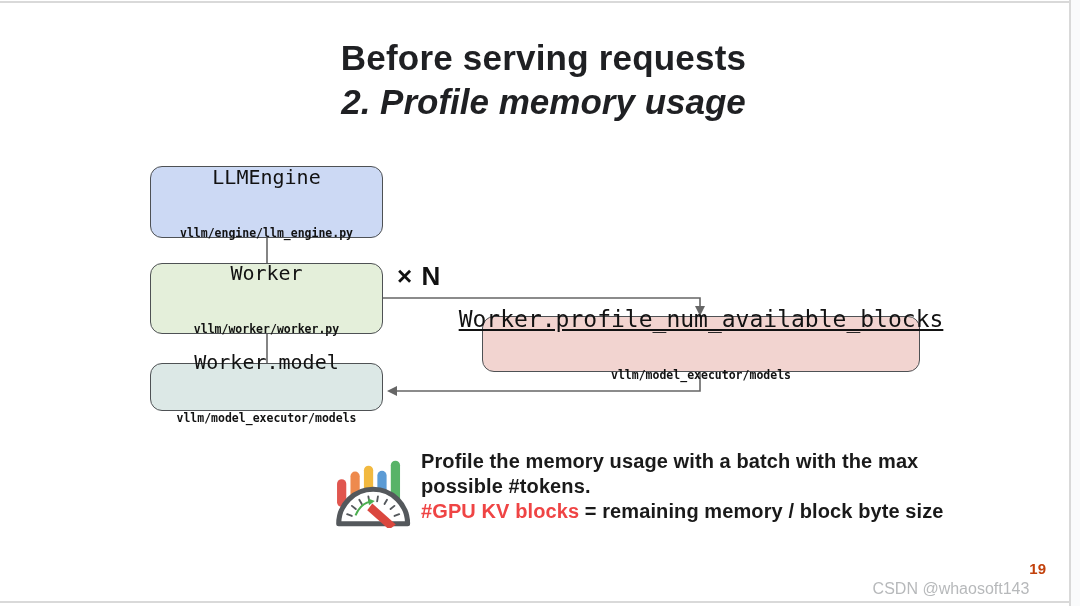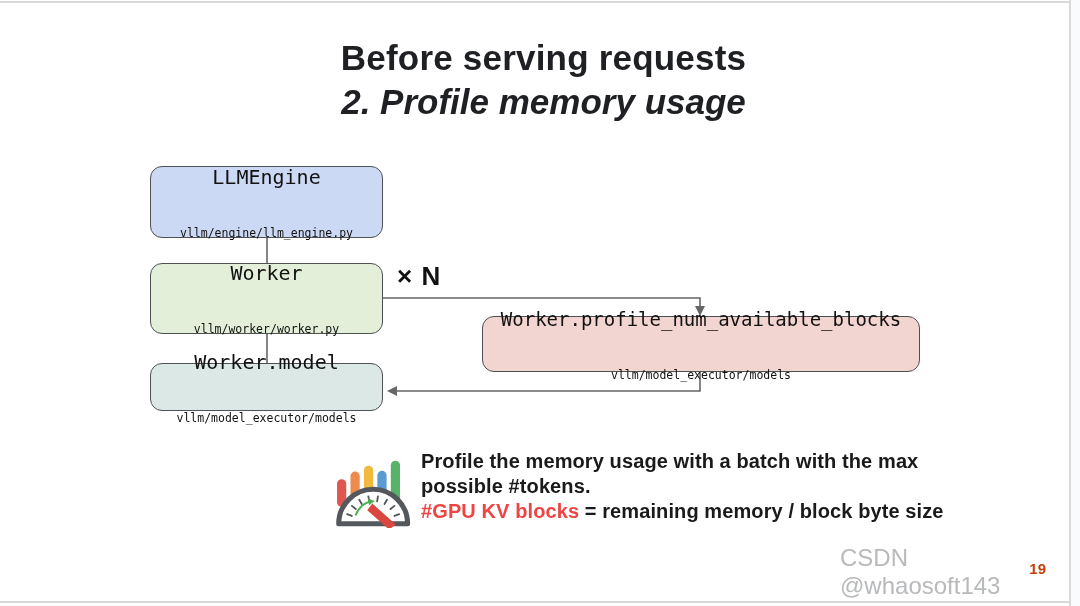--- a/index.html
+++ b/index.html
@@ -29,26 +29,26 @@
     border: 1.6px solid #4e5154;
     border-radius: 12px;
     display: flex;
     flex-direction: column;
     align-items: center;
     justify-content: center;
     gap: 1px;
     color: #121212;
   }
   .node-label { font-family: "DejaVu Sans Mono", monospace; font-size: 20px; line-height: 24px; }
-  .node-sublabel { font-family: "DejaVu Sans Mono", monospace; font-size: 11.5px; font-weight: 400; line-height: 14px; margin-top: 36px; }
+  .node-sublabel { font-family: "DejaVu Sans Mono", monospace; font-size: 11.5px; font-weight: 700; line-height: 14px; margin-top: 36px; }
   .node-llmengine    { left: 150px; top: 166px; width: 233px; height: 72px; }
   .node-worker       { left: 150px; top: 263px; width: 233px; height: 71px; }
   .node-workermodel  { left: 150px; top: 363px; width: 233px; height: 48px; }
   .node-profile      { left: 482px; top: 316px; width: 438px; height: 56px; }
-  .node-profile .node-label { font-size: 19px; }
+  .node-profile .node-label { font-size: 23px; text-decoration: underline; }
 
   .connectors { position: absolute; left: 0; top: 0; pointer-events: none; }
 
   .multiplier {
     position: absolute; left: 397px; top: 261px;
     font-size: 26px; font-weight: 600; color: #111;
     letter-spacing: 1px;
   }
 
   
@@ -61,22 +61,22 @@
     line-height: 25px; letter-spacing: 0.1px;
     white-space: nowrap;
   }
   .note .hl { color: #ef4444; }
 
   .page-num {
     position: absolute; top: 560px; left: 960px; width: 86px;
     text-align: right; font-size: 15px; font-weight: 700; color: #c2410c;
   }
   .watermark {
-    position: absolute; top: 544px; left: 840px; width: 222px;
-    text-align: left; font-size: 24px; font-weight: 400; color: #b7b9bb;
+    position: absolute; top: 580px; left: 840px; width: 222px;
+    text-align: center; font-size: 16px; font-weight: 400; color: #b7b9bb;
   }
 </style>
 </head>
 <body>
 
 <div class="slide">
 
   <div class="edge-top"></div>
   <div class="edge-bottom"></div>
   <div class="right-strip"></div>

